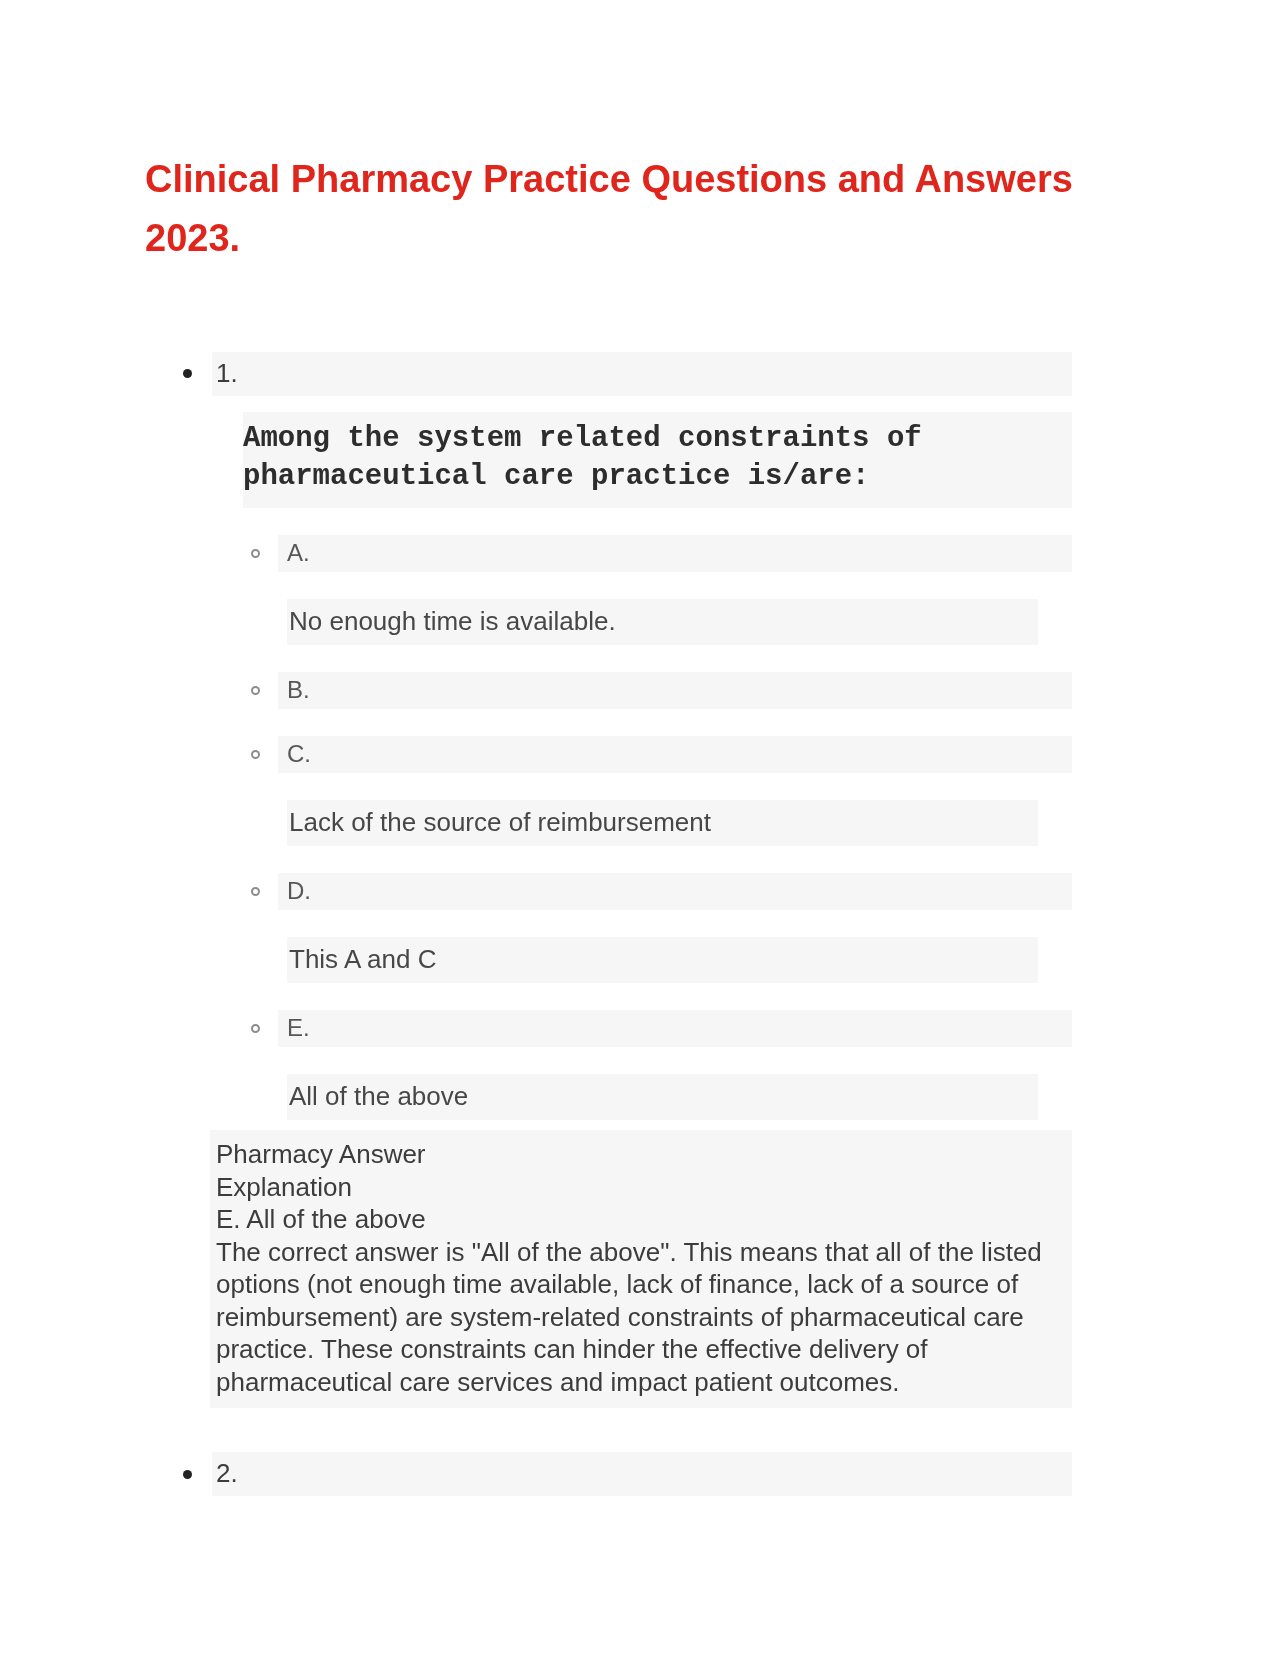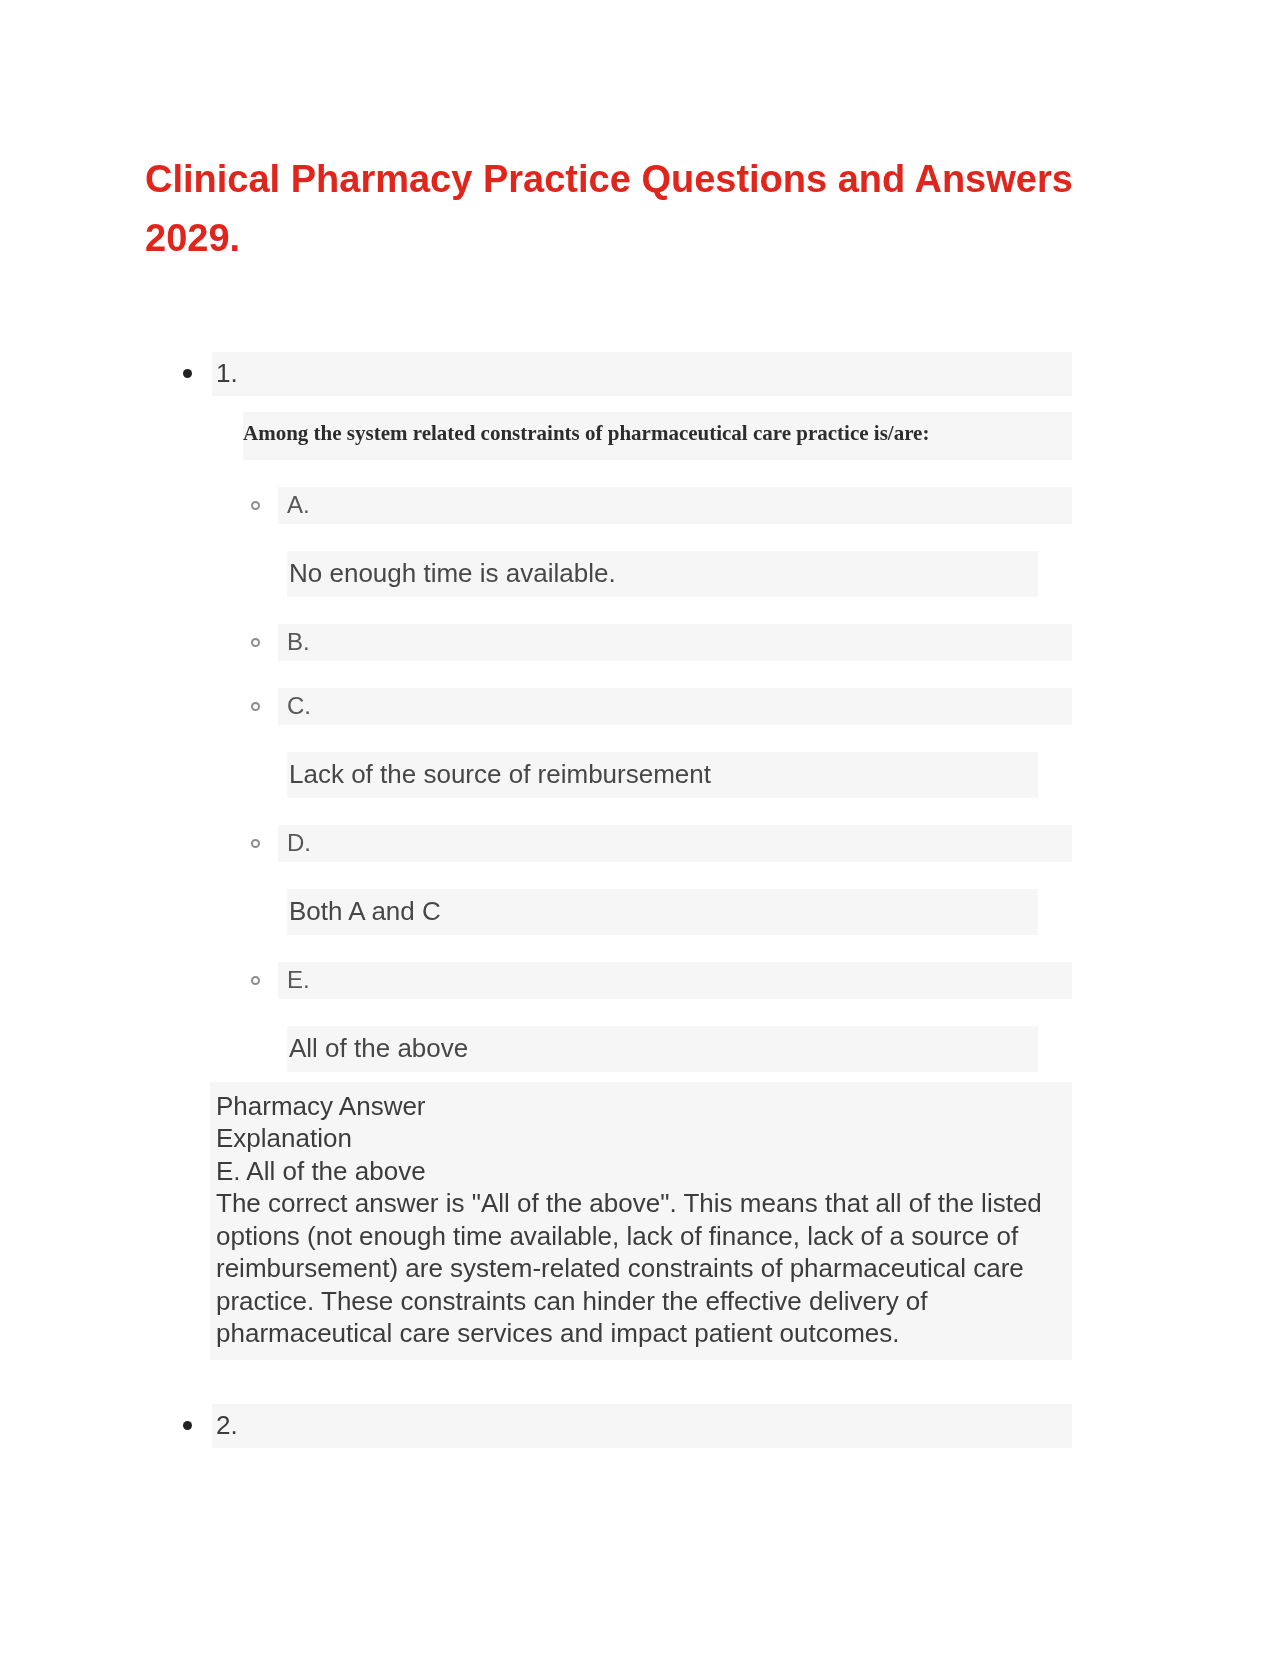--- a/index.html
+++ b/index.html
@@ -40,23 +40,23 @@
     padding: 6px 0 7px 4px;
     font-size: 26px;
     color: #3c3c3c;
   }
 
   
   .q-text {
     margin: 16px 208px 0 243px;
     background: #f6f6f6;
     padding: 8px 14px 12px 0;
-    font-family: Liberation Serif, serif;
+    font-family: Liberation Mono, monospace;
     font-weight: 700;
-    font-size: 21px;
+    font-size: 29px;
     line-height: 1.32;
     color: #2d2d2d;
   }
 
   
   .opt-letter-row {
     display: flex;
     align-items: center;
     margin: 27px 208px 0 251px;
   }
@@ -102,21 +102,21 @@
     color: #3c3c3c;
   }
 
   .q-number-row.second { margin-top: 44px; }
 </style>
 </head>
 <body>
 
 <div class="doc">
 
-  <h1 class="title">Clinical Pharmacy Practice Questions and Answers 2029.</h1>
+  <h1 class="title">Clinical Pharmacy Practice Questions and Answers 2023.</h1>
 
   <div class="q-number-row">
     <span class="disc"></span>
     <div class="num-bar">1.</div>
   </div>
 
   <div class="q-text">Among the system related constraints of pharmaceutical care practice is/are:</div>
 
   <div class="opt-letter-row">
     <span class="circle"></span>
@@ -132,21 +132,21 @@
   <div class="opt-letter-row">
     <span class="circle"></span>
     <div class="letter-bar">C.</div>
   </div>
   <div class="opt-text-bar">Lack of the source of reimbursement</div>
 
   <div class="opt-letter-row">
     <span class="circle"></span>
     <div class="letter-bar">D.</div>
   </div>
-  <div class="opt-text-bar">Both A and C</div>
+  <div class="opt-text-bar">This A and C</div>
 
   <div class="opt-letter-row">
     <span class="circle"></span>
     <div class="letter-bar">E.</div>
   </div>
   <div class="opt-text-bar">All of the above</div>
 
   <div class="explain">
     <div class="line">Pharmacy Answer</div>
     <div class="line">Explanation</div>

